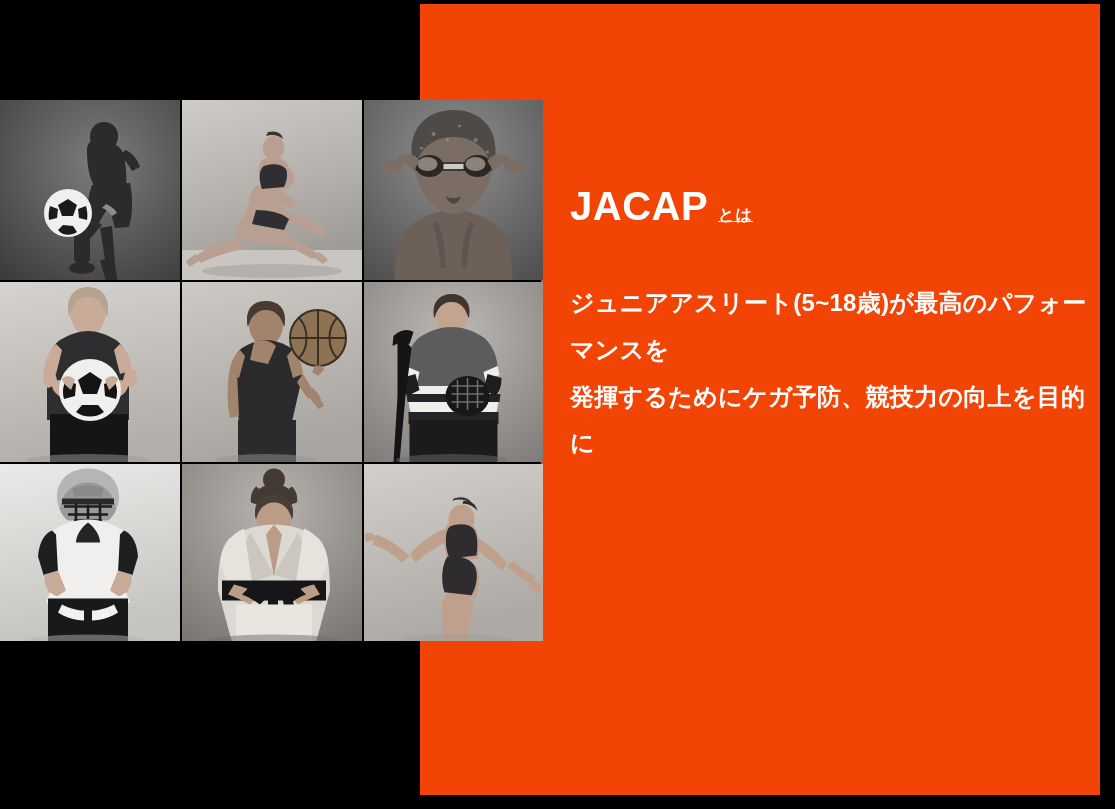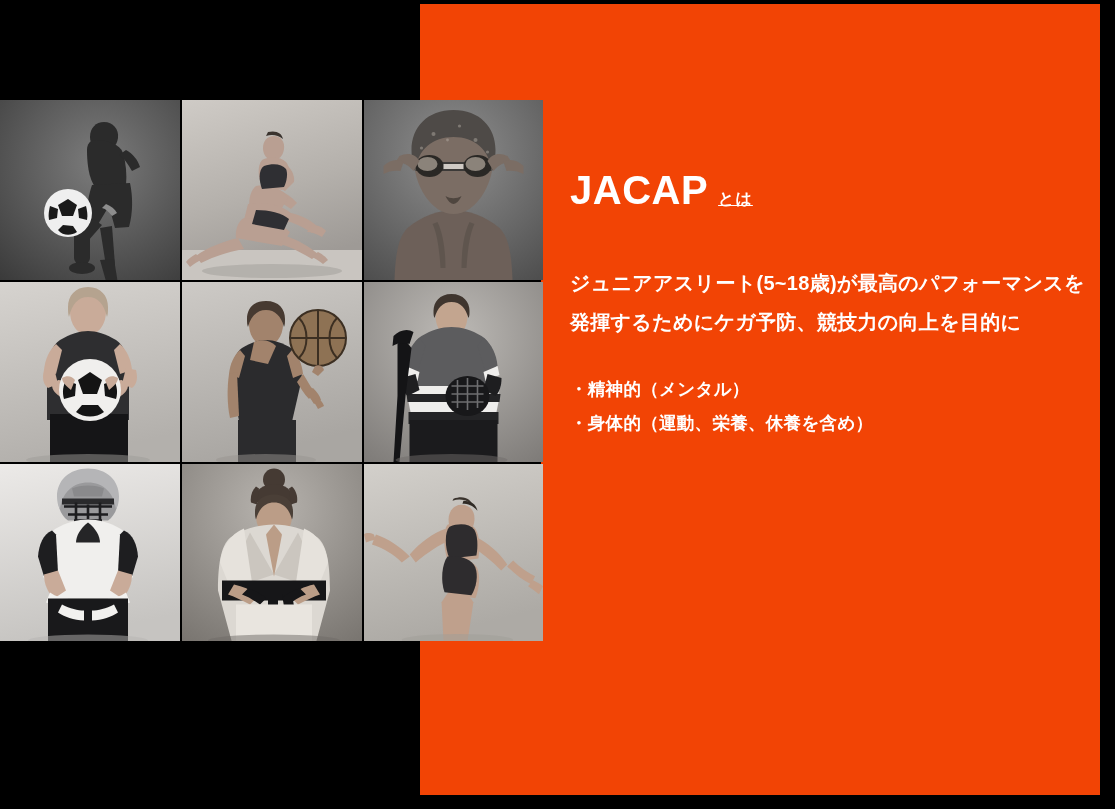--- a/index.html
+++ b/index.html
@@ -29,38 +29,38 @@
     grid-template-rows:180px 180px 177px;
     gap:2px;
     background:#000;
   }
   .tile { position:relative; overflow:hidden; background:#6e6e6e; }
   .tile svg { display:block; width:100%; height:100%; }
 
   
   .text-col {
     position:absolute;
-    left:570px; top:170px;
+    left:570px; top:186px;
     width:520px;
     color:#ffffff;
   }
   .title-row {
     display:flex; align-items:baseline;
     margin-bottom:54px;
   }
   .title-main {
     font-size:40px; font-weight:bold;
     letter-spacing:0.5px; line-height:1;
   }
   .title-suffix {
     font-size:16px; font-weight:bold;
     margin-left:10px; letter-spacing:1px;text-decoration:underline;
   }
   .para {
-    font-size:20px;
+    font-size:24px;
     font-weight:bold;
     line-height:1.95;
     letter-spacing:0.3px;
   }
   .para-lead { margin-bottom:30px; }
   .bullets { margin-bottom:30px; }
   .bullet-line { font-size:17.5px; font-weight:bold; line-height:1.95; letter-spacing:0.3px; }
   .para-tail { line-height:1.85; }
 </style>
 </head>
@@ -445,23 +445,19 @@
     <div class="title-row">
       <span class="title-main">JACAP</span>
       <span class="title-suffix">とは</span>
     </div>
 
     <div class="para para-lead">
       <div>ジュニアアスリート(5~18歳)が最高のパフォーマンスを</div>
       <div>発揮するためにケガ予防、競技力の向上を目的に</div>
     </div>
 
-    <div class="bullets">
-      <div class="bullet-line">・精神的（メンタル）</div>
-      <div class="bullet-line">・身体的（運動、栄養、休養を含め）</div>
-    </div>
 
     <div class="para para-tail">
     </div>
 
   </div>
 
 </div>
 
 </body></html>

